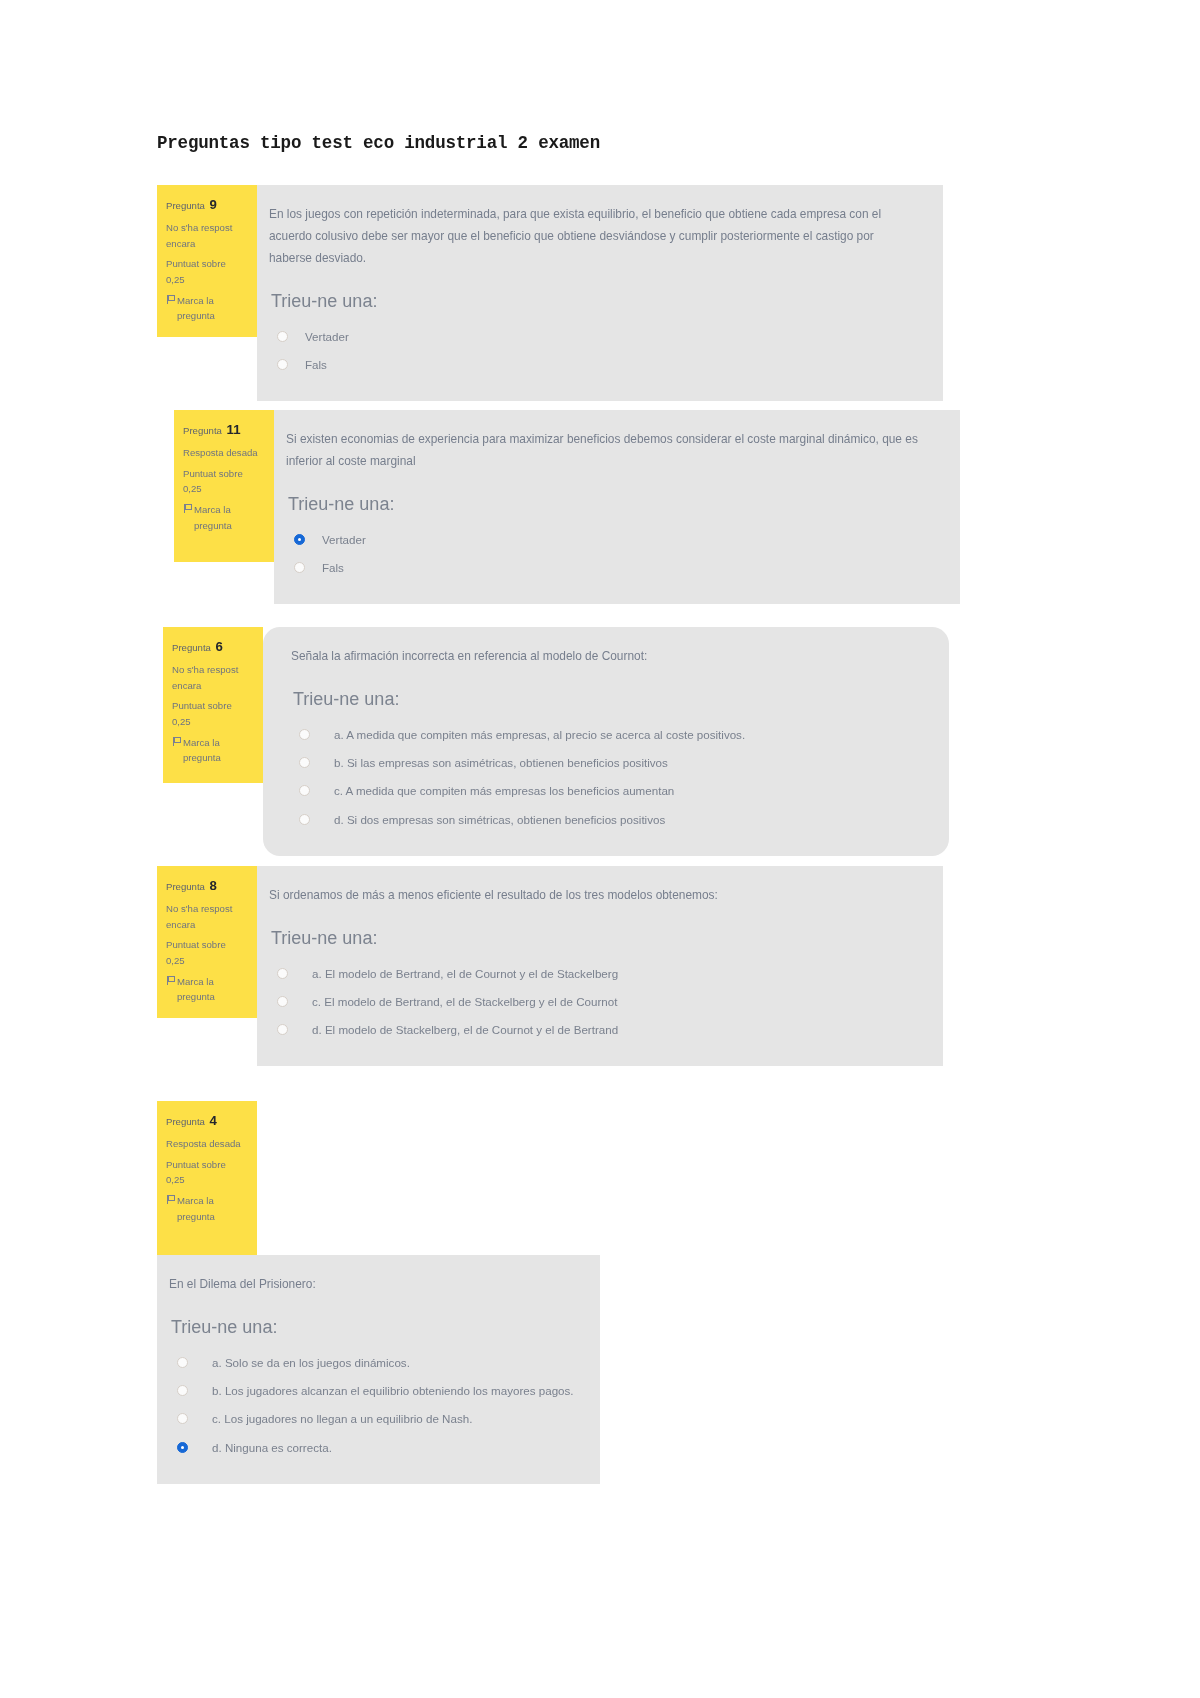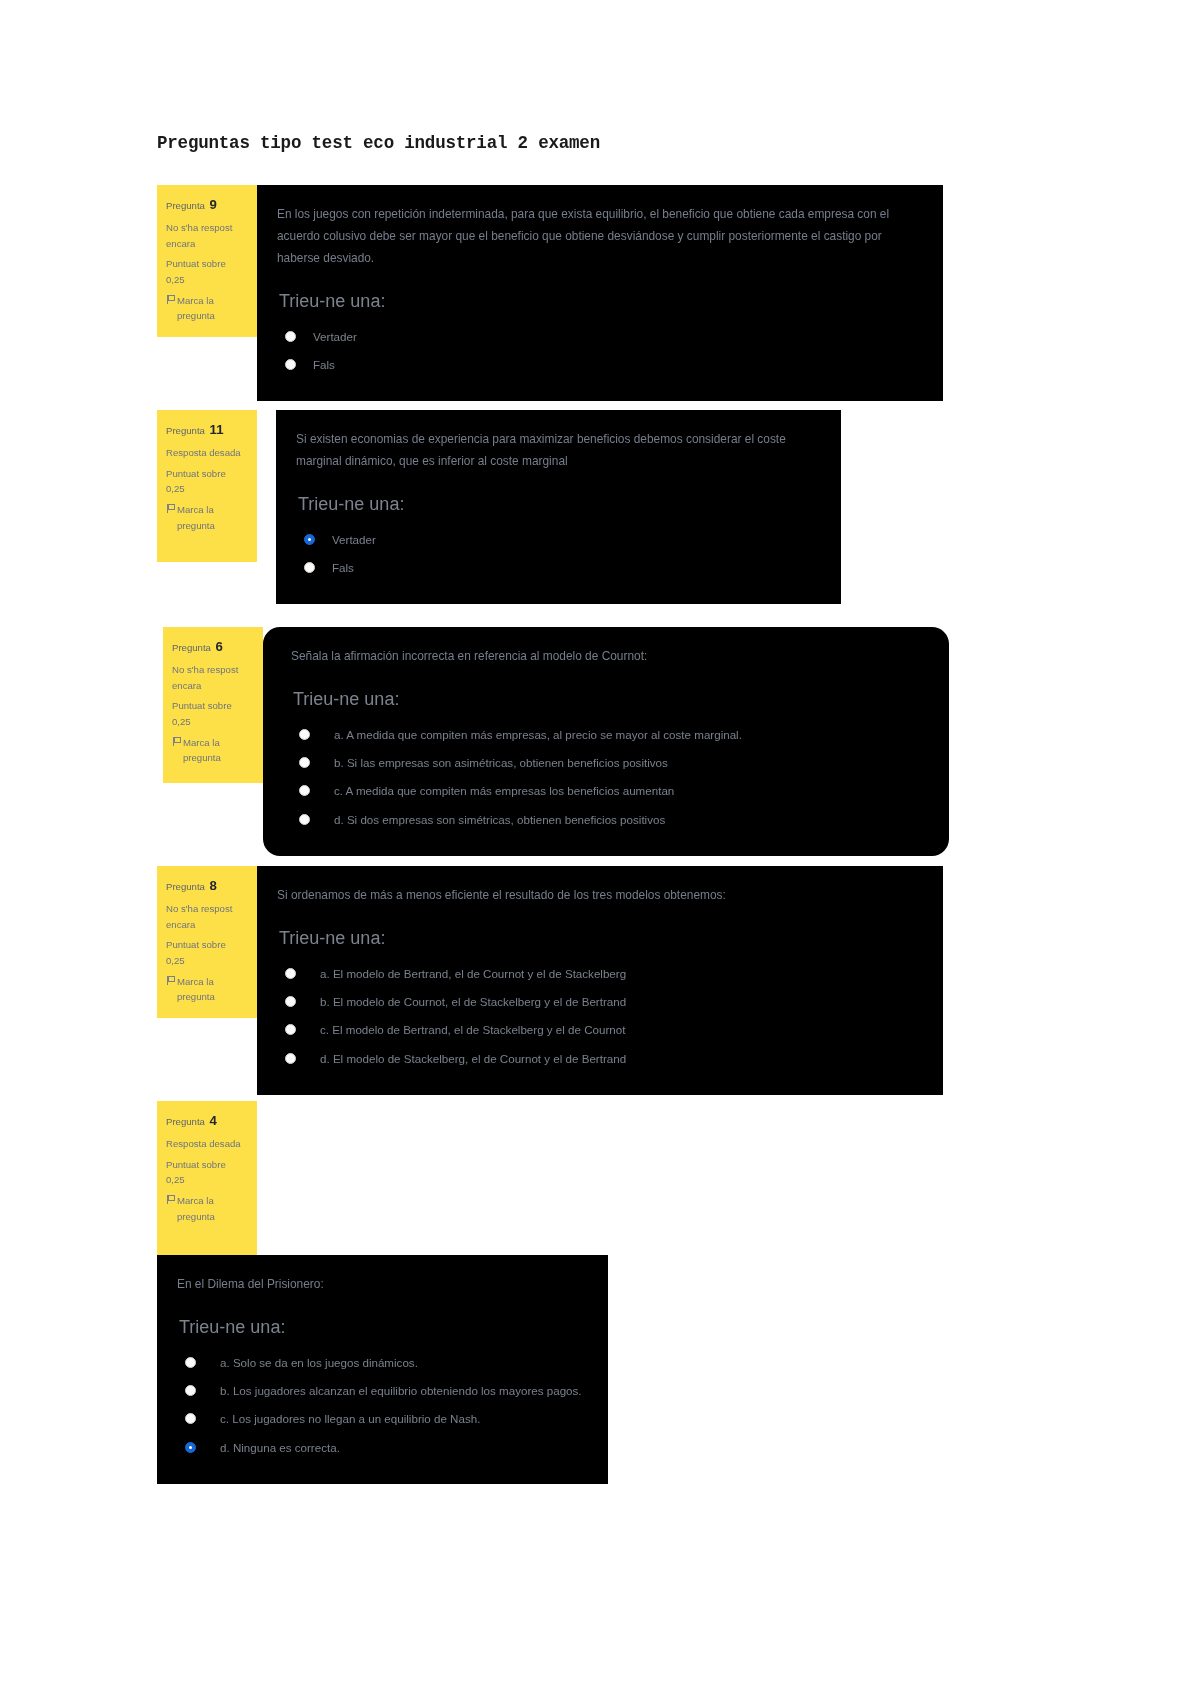--- a/index.html
+++ b/index.html
@@ -87,23 +87,23 @@
   .flag-icon::after {
     content: "";
     position: absolute;
     left: 2px; top: 0.5px;
     width: 5px; height: 4px;
     border: 1px solid #7b8090;
     background: transparent;
   }
 
   .qbody {
-    background: #000000;
+    background: #e5e5e5;
     flex: 1 1 auto;
-    padding: 18px 26px 22px 20px;
+    padding: 18px 26px 22px 12px;
     color: #7b8290;
     filter: blur(0.2px);
   }
   .qtext {
     font-size: 11.9px;
     line-height: 1.85;
     color: #767e8d;
     margin: 0 0 22px 0;
     max-width: 640px;
   }
@@ -179,21 +179,21 @@
           <span class="otext">Vertader</span>
         </li>
         <li class="option tf">
           <span class="radio"></span>
           <span class="otext">Fals</span>
         </li>
       </ul>
     </div>
   </div>
 
-  <div class="qblock" style="left:157px; top:410px; width:684px;gap:19px;">
+  <div class="qblock" style="left:174px; top:410px; width:786px;">
     <div class="qinfo" style="height:152px;">
       <div class="qnum">
         <span>Pregunta</span>
         <b>11</b>
       </div>
       <div class="qstate">Resposta desada</div>
       <div class="qpoints">
         <span>Puntuat sobre</span><br>
         <span>0,25</span>
       </div>
@@ -233,21 +233,21 @@
         <span class="flag-icon"></span>
         <span>Marca la pregunta</span>
       </div>
     </div>
     <div class="qbody" style="min-height:206px; padding-left:28px;border-radius:17px;">
       <p class="qtext">Señala la afirmación incorrecta en referencia al modelo de Cournot:</p>
       <p class="choose-label">Trieu-ne una:</p>
       <ul class="options">
         <li class="option">
           <span class="radio"></span>
-          <span class="otext">a. A medida que compiten más empresas, al precio se mayor al coste marginal.</span>
+          <span class="otext">a. A medida que compiten más empresas, al precio se acerca al coste positivos.</span>
         </li>
         <li class="option">
           <span class="radio"></span>
           <span class="otext">b. Si las empresas son asimétricas, obtienen beneficios positivos</span>
         </li>
         <li class="option">
           <span class="radio"></span>
           <span class="otext">c. A medida que compiten más empresas los beneficios aumentan</span>
         </li>
         <li class="option">
@@ -277,24 +277,20 @@
     <div class="qbody" style="min-height:198px;">
       <p class="qtext">Si ordenamos de más a menos eficiente el resultado de los tres modelos obtenemos:</p>
       <p class="choose-label">Trieu-ne una:</p>
       <ul class="options">
         <li class="option">
           <span class="radio"></span>
           <span class="otext">a. El modelo de Bertrand, el de Cournot y el de Stackelberg</span>
         </li>
         <li class="option">
           <span class="radio"></span>
-          <span class="otext">b. El modelo de Cournot, el de Stackelberg y el de Bertrand</span>
-        </li>
-        <li class="option">
-          <span class="radio"></span>
           <span class="otext">c. El modelo de Bertrand, el de Stackelberg y el de Cournot</span>
         </li>
         <li class="option">
           <span class="radio"></span>
           <span class="otext">d. El modelo de Stackelberg, el de Cournot y el de Bertrand</span>
         </li>
       </ul>
     </div>
   </div>
 

